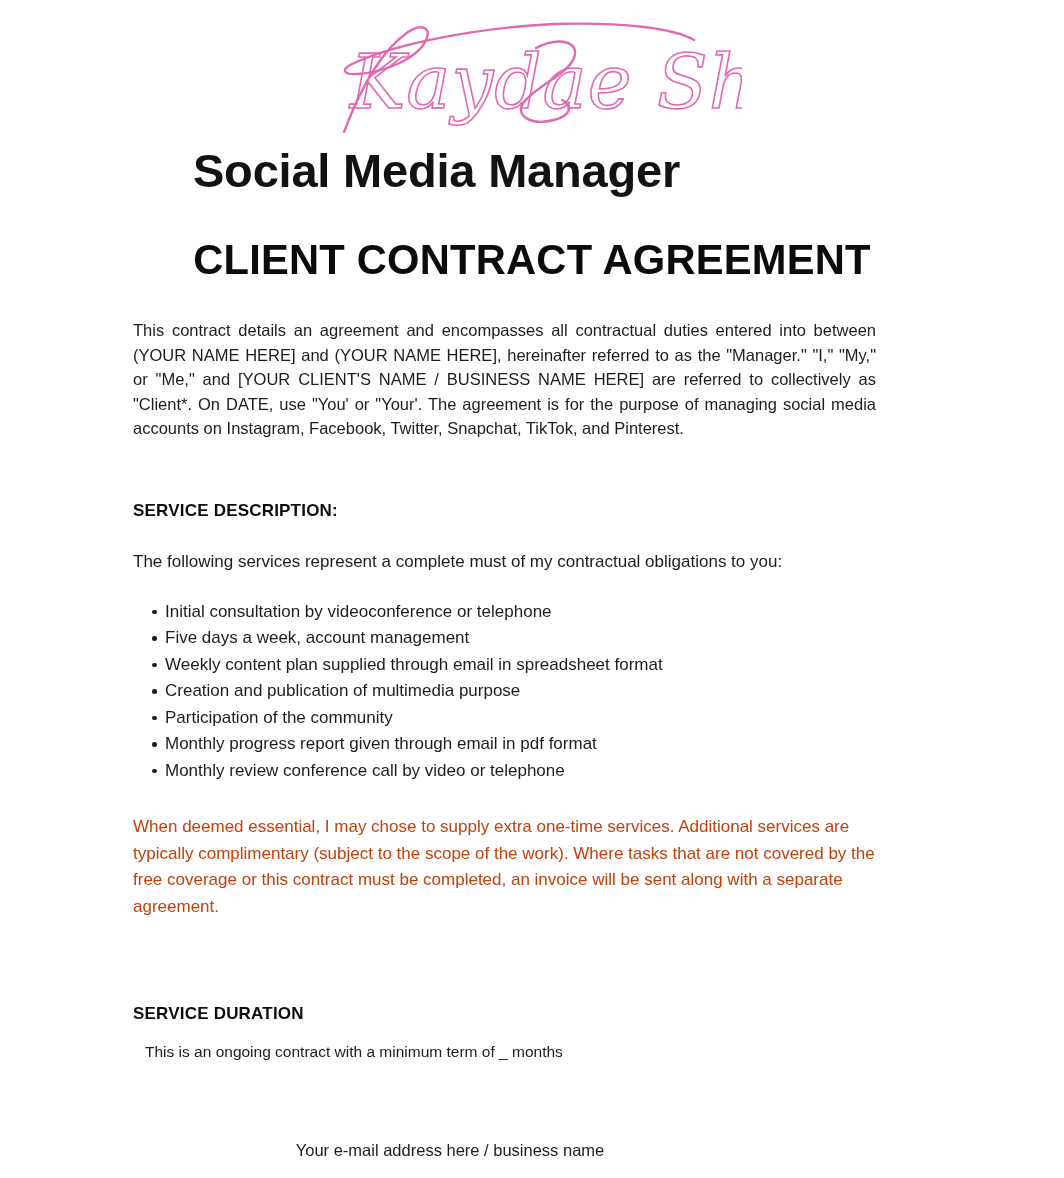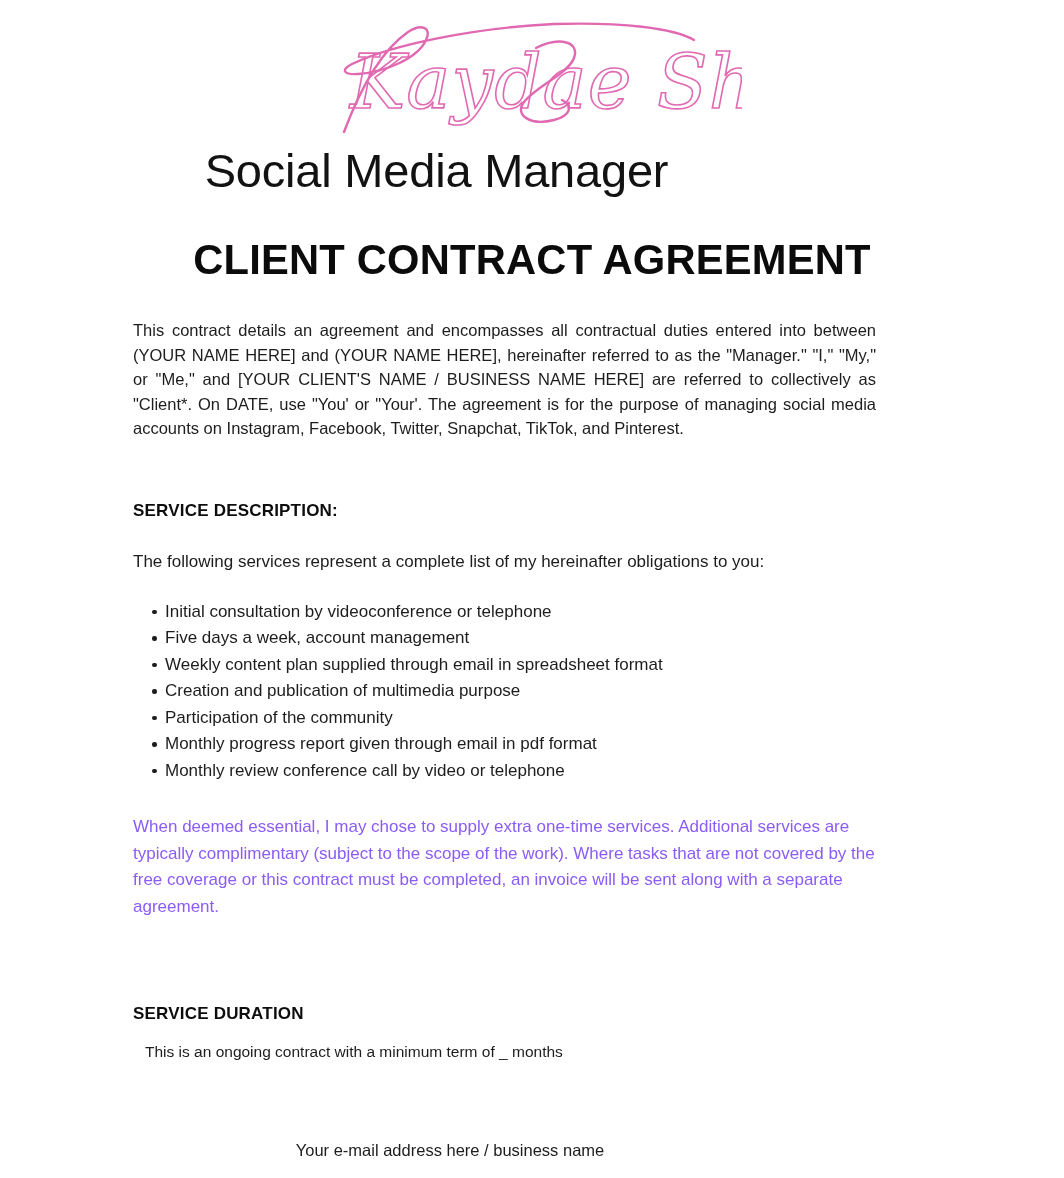--- a/index.html
+++ b/index.html
@@ -46,21 +46,21 @@
   }
 
   
   .subtitle {
     position: absolute;
     left: 0;
     top: 142px;
     width: 873px;
     text-align: center;
     font-size: 47px;
-    font-weight: 400;
+    font-weight: 700;
     line-height: 58px;
     letter-spacing: -0.2px;
     color: #121212;
   }
   .maintitle {
     position: absolute;
     left: 0;
     top: 232px;
     width: 1064px;
     text-align: center;
@@ -130,21 +130,21 @@
     top: 11px;
     width: 4.5px;
     height: 4.5px;
     border-radius: 50%;
     background: #1d1d1d;
   }
 
   .para {
     font-size: 17px;
     line-height: 26.5px;
-    color: #8b5cf6;
+    color: #c2410c;
     margin: 0;
     text-align: left;
     width: 745px;
   }
 
   .duration-line {
     font-size: 15.5px;
     line-height: 23px;
     color: #1d1d1d;
     margin: 12px;
@@ -181,21 +181,21 @@
   <div class="body-area">
 
     <p class="intro">This contract details an agreement and encompasses all contractual duties entered into between (YOUR NAME HERE] and (YOUR NAME HERE], hereinafter referred to as the "Manager." "I," "My," or "Me," and [YOUR CLIENT'S NAME / BUSINESS NAME HERE] are referred to collectively as "Client*. On DATE, use "You' or "Your'. The agreement is for the purpose of managing social media accounts on Instagram, Facebook, Twitter, Snapchat, TikTok, and Pinterest.</p>
 
     <div class="gap-1"></div>
 
     <h2 class="sec-heading">SERVICE DESCRIPTION:</h2>
 
     <div class="gap-2"></div>
 
-    <p class="lead">The following services represent a complete list of my hereinafter obligations to you:</p>
+    <p class="lead">The following services represent a complete must of my contractual obligations to you:</p>
 
     <div class="gap-3"></div>
 
     <ul class="services">
       <li>Initial consultation by videoconference or telephone</li>
       <li>Five days a week, account management</li>
       <li>Weekly content plan supplied through email in spreadsheet format</li>
       <li>Creation and publication of multimedia purpose</li>
       <li>Participation of the community</li>
       <li>Monthly progress report given through email in pdf format</li>

